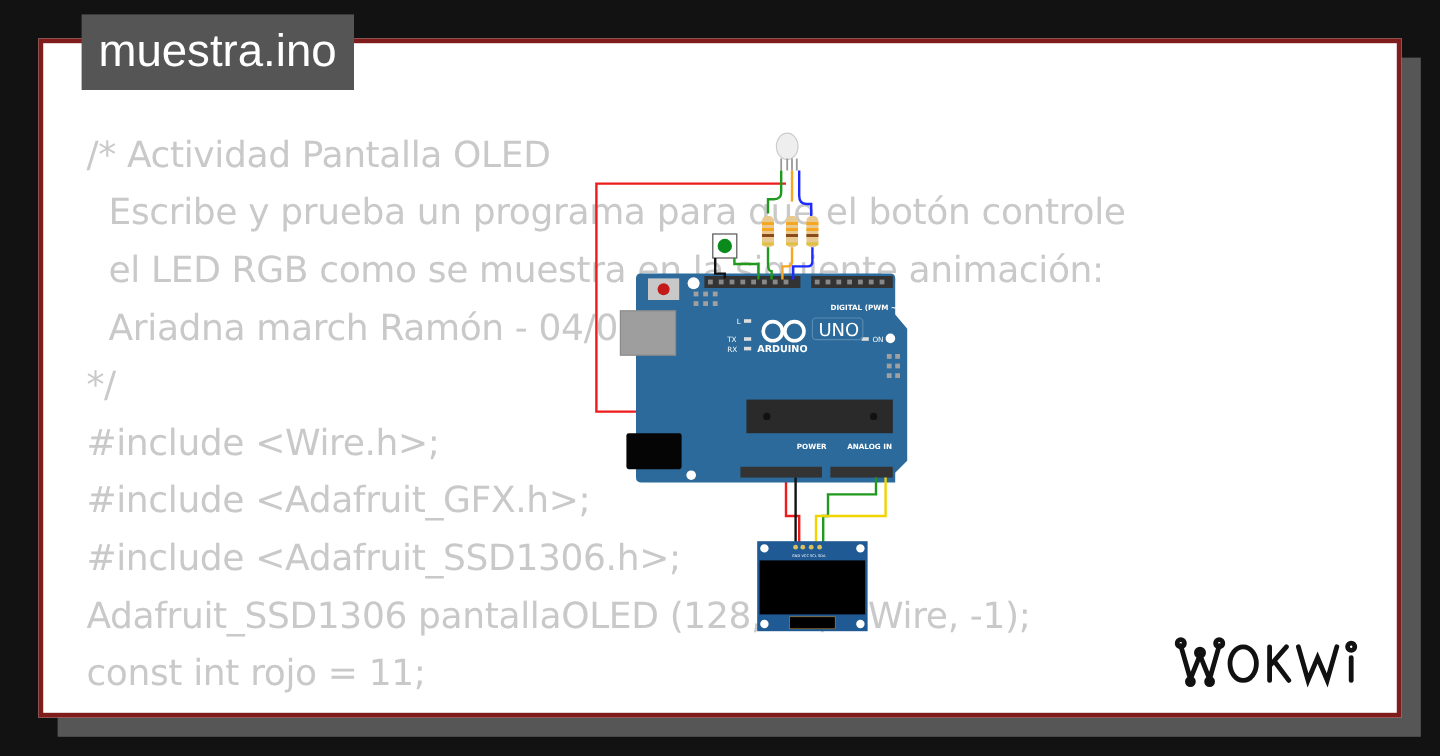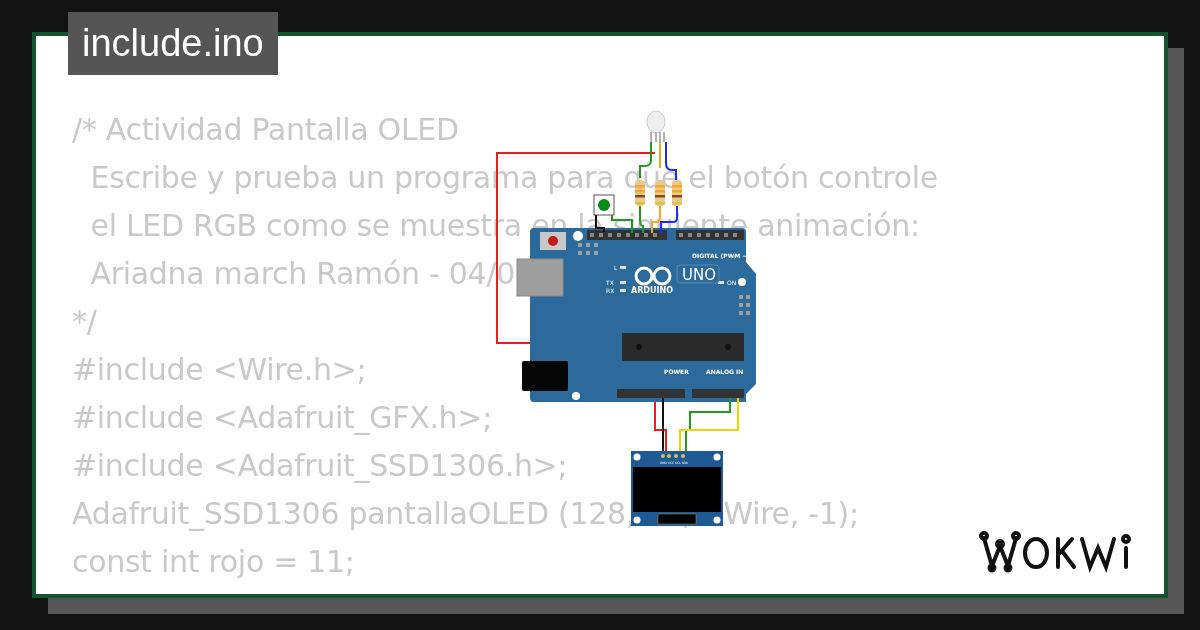--- a/index.html
+++ b/index.html
@@ -7,21 +7,21 @@
     width: 1200px; height: 630px; overflow: hidden;
     background: #121212; position: relative;
     font-family: "DejaVu Sans", sans-serif;
   }
   .shadow {
     position: absolute; left: 48px; top: 48px; width: 1136px; height: 566px;
     background: #565656;
   }
   .panel {
     position: absolute; left: 32px; top: 32px; width: 1128px; height: 558px;
-    background: #ffffff; border: 4px solid #14532d; overflow: hidden;
+    background: #ffffff; border: 4px solid #7f1d1d; overflow: hidden;
   }
   .code {
     position: absolute; left: 36px; top: 70px; margin: 0;
     font-family: "DejaVu Sans", sans-serif; font-size: 30px; line-height: 48px;
     color: #c9c9c9; white-space: pre; letter-spacing: -0.3px;
   }
   .code .line { display: block; height: 48px; }
   .title-tab {
     position: absolute; left: 68px; top: 12px; height: 63px; padding: 0 14px;
     background: #555555; color: #ffffff;
@@ -183,21 +183,21 @@
     <circle cx="663" cy="456" r="2" fill="#d8c060"></circle>
     <circle cx="669" cy="456" r="2" fill="#d8c060"></circle>
     <circle cx="676" cy="456" r="2" fill="#d8c060"></circle>
     <circle cx="683" cy="456" r="2" fill="#d8c060"></circle>
     <text x="660" y="464" font-size="3" fill="#fff" font-family="DejaVu Sans, sans-serif">GND VCC SCL SDA</text>
     <rect x="633" y="467" width="88" height="45" fill="#000000"></rect>
     <rect x="658" y="514" width="38" height="10" fill="#000" stroke="#c98a2a" stroke-width="0.5"></rect>
   </g>
 </svg>
 
-<div class="title-tab">include.ino</div>
+<div class="title-tab">muestra.ino</div>
 
 <svg class="logo" viewBox="0 0 172 48">
   <g fill="none" stroke="#111" stroke-width="4" stroke-linecap="round">
 
     <path d="M6 10 L14 38 L22 18 L30 38 L38 10"></path>
     <circle cx="6" cy="8" r="3"></circle>
       <circle cx="22" cy="16" r="3"></circle>
       <circle cx="38" cy="8" r="3"></circle>
     <circle cx="14" cy="40" r="2.5"></circle>
       <circle cx="30" cy="40" r="2.5"></circle>

